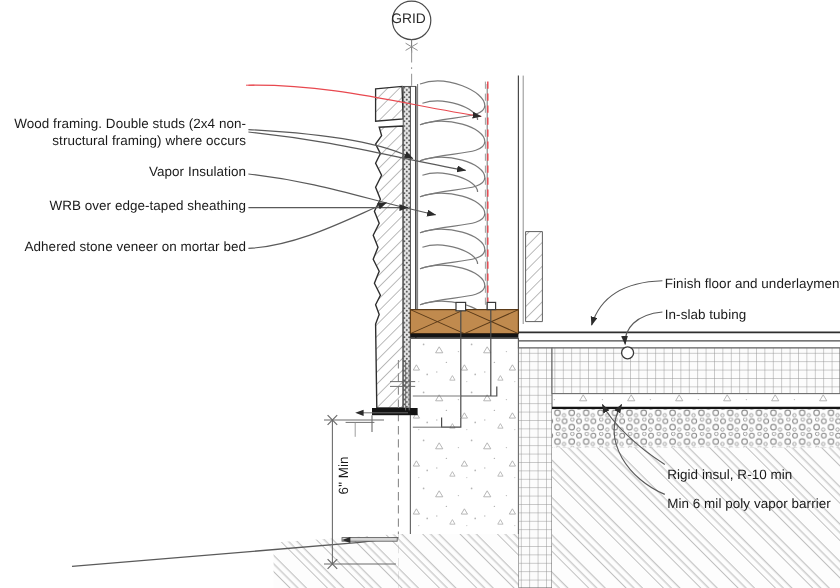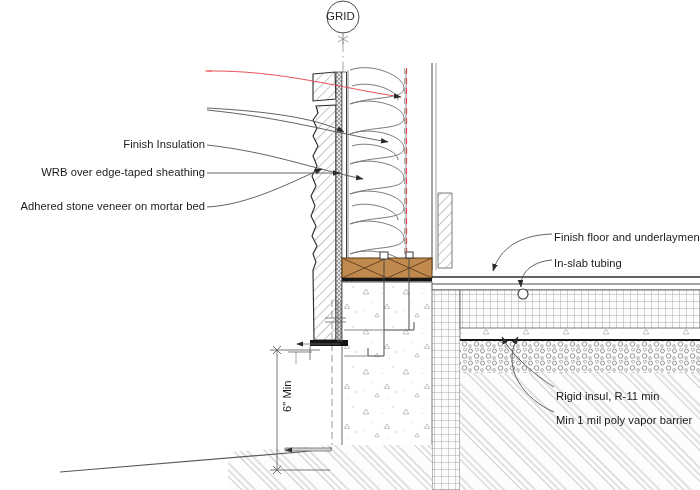--- a/index.html
+++ b/index.html
@@ -242,30 +242,32 @@
   </g>
 
   <g stroke="#5a5a5a" stroke-width="0.8">
     <line x1="205" y1="71" x2="212" y2="71" stroke="#e8484f"></line>
   </g>
 </svg>
 
 <div class="grid-txt" style="left:326px; top:10px;">GRID</div>
 
 
-
-<div class="lbl r" style="left:63px; top:138px; width:142px;">Finish Insulation</div>
+<div class="lbl r" style="left:3px; top:98px; width:202px;">Wood framing. Double studs (2x4 non-
+structural framing) where occurs</div>
+
+<div class="lbl r" style="left:63px; top:138px; width:142px;">Vapor Insulation</div>
 
 <div class="lbl r" style="left:8px; top:200px; width:197px;">Adhered stone veneer on mortar bed</div>
 
 <div class="lbl r" style="left:21px; top:166px; width:184px;">WRB over edge-taped sheathing</div>
 
 <div class="lbl" style="left:554px; top:231px;">Finish floor and underlayment</div>
 
 <div class="lbl" style="left:554px; top:257px;">In-slab tubing</div>
 
-<div class="lbl" style="left:556px; top:390px;">Rigid insul, R-11 min</div>
-
-<div class="lbl" style="left:556px; top:414px;">Min 1 mil poly vapor barrier</div>
+<div class="lbl" style="left:556px; top:390px;">Rigid insul, R-10 min</div>
+
+<div class="lbl" style="left:556px; top:414px;">Min 6 mil poly vapor barrier</div>
 
 <div class="lbl rot" style="left:281px; top:412px;">6" Min</div>
 
 </div>
 
 </body></html>

